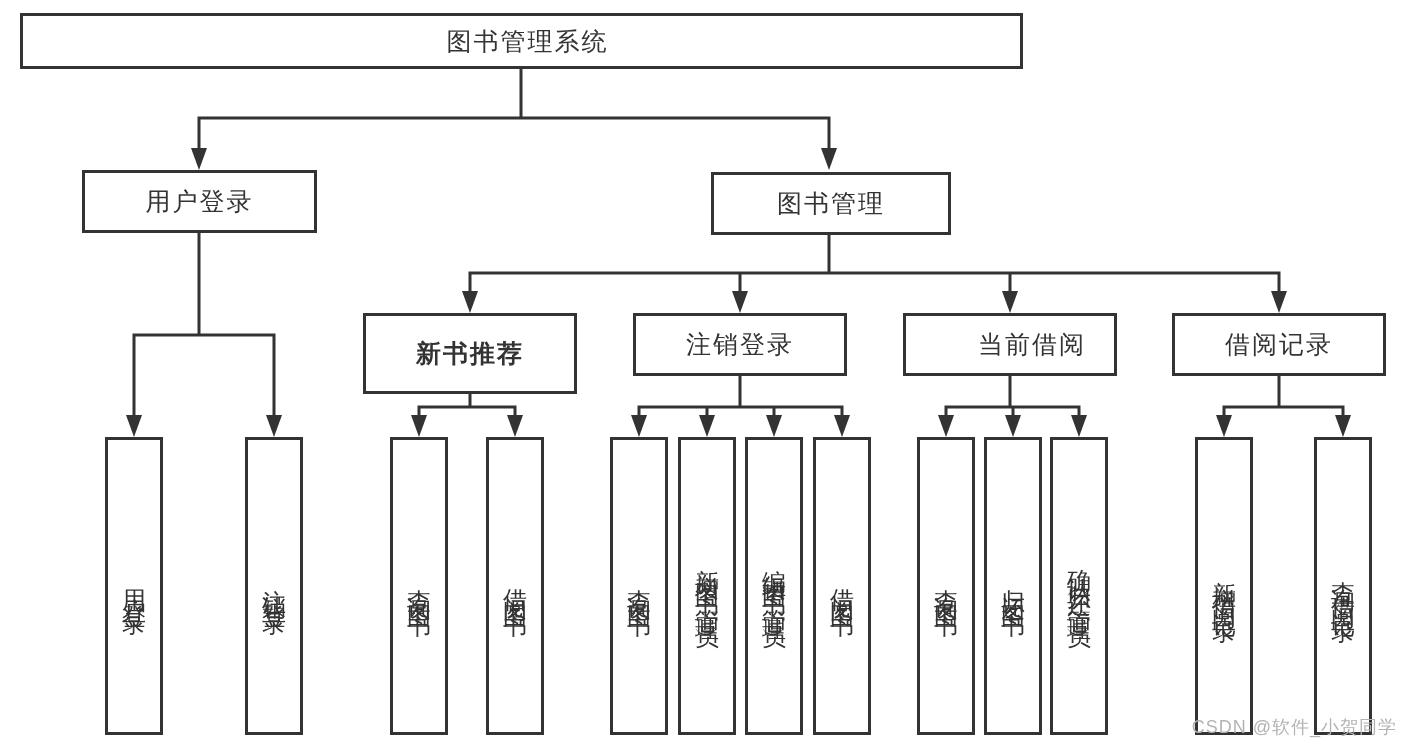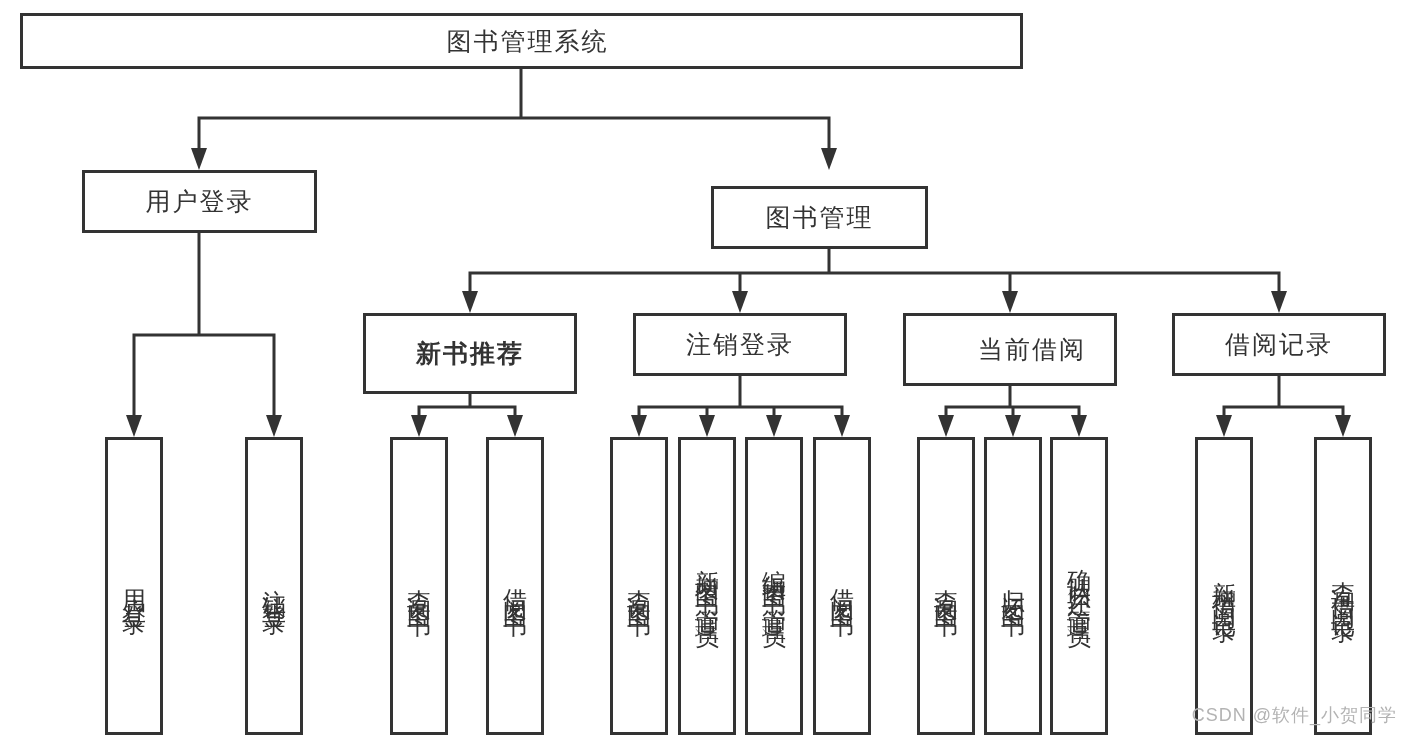--- a/index.html
+++ b/index.html
@@ -40,21 +40,21 @@
     writing-mode: vertical-rl;
     text-orientation: mixed;
     font-size: 24px;
     letter-spacing: 8px;
     white-space: normal;
     line-height: 1;
   }
   .watermark {
     position: absolute;
     right: 8px;
-    bottom: 20px;
+    bottom: 8px;
     font-size: 18px;
     letter-spacing: 1px;
     color: #b3b3b3;
     z-index: 5;
   }
 </style>
 </head>
 <body>
 
 <div id="canvas">
@@ -109,31 +109,31 @@
     </g>
   </svg>
 
   <div class="box" style="left:20px; top:13px; width:1003px; height:56px;padding-left:12px;">
     <span>图书管理系统</span>
   </div>
 
   <div class="box" style="left:82px; top:170px; width:235px; height:63px;">
     <span>用户登录</span>
   </div>
-  <div class="box" style="left:711px; top:186px; width:217px; height:63px;">
+  <div class="box" style="left:711px; top:172px; width:240px; height:63px;">
     <span>图书管理</span>
   </div>
 
   <div class="box" style="left:363px; top:313px; width:214px; height:81px;font-weight:bold;">
     <span>新书推荐</span>
   </div>
   <div class="box" style="left:633px; top:313px; width:214px; height:63px;">
     <span>注销登录</span>
   </div>
-  <div class="box" style="left:903px; top:313px; width:214px; height:73px;padding-left:44px;">
+  <div class="box" style="left:903px; top:313px; width:214px; height:63px;padding-left:44px;">
     <span>当前借阅</span>
   </div>
   <div class="box" style="left:1172px; top:313px; width:214px; height:63px;">
     <span>借阅记录</span>
   </div>
 
   <div class="box vbox" style="left:105px; top:437px; width:58px; height:298px;">
     <span>用户登录</span>
   </div>
   <div class="box vbox" style="left:245px; top:437px; width:58px; height:298px;">

